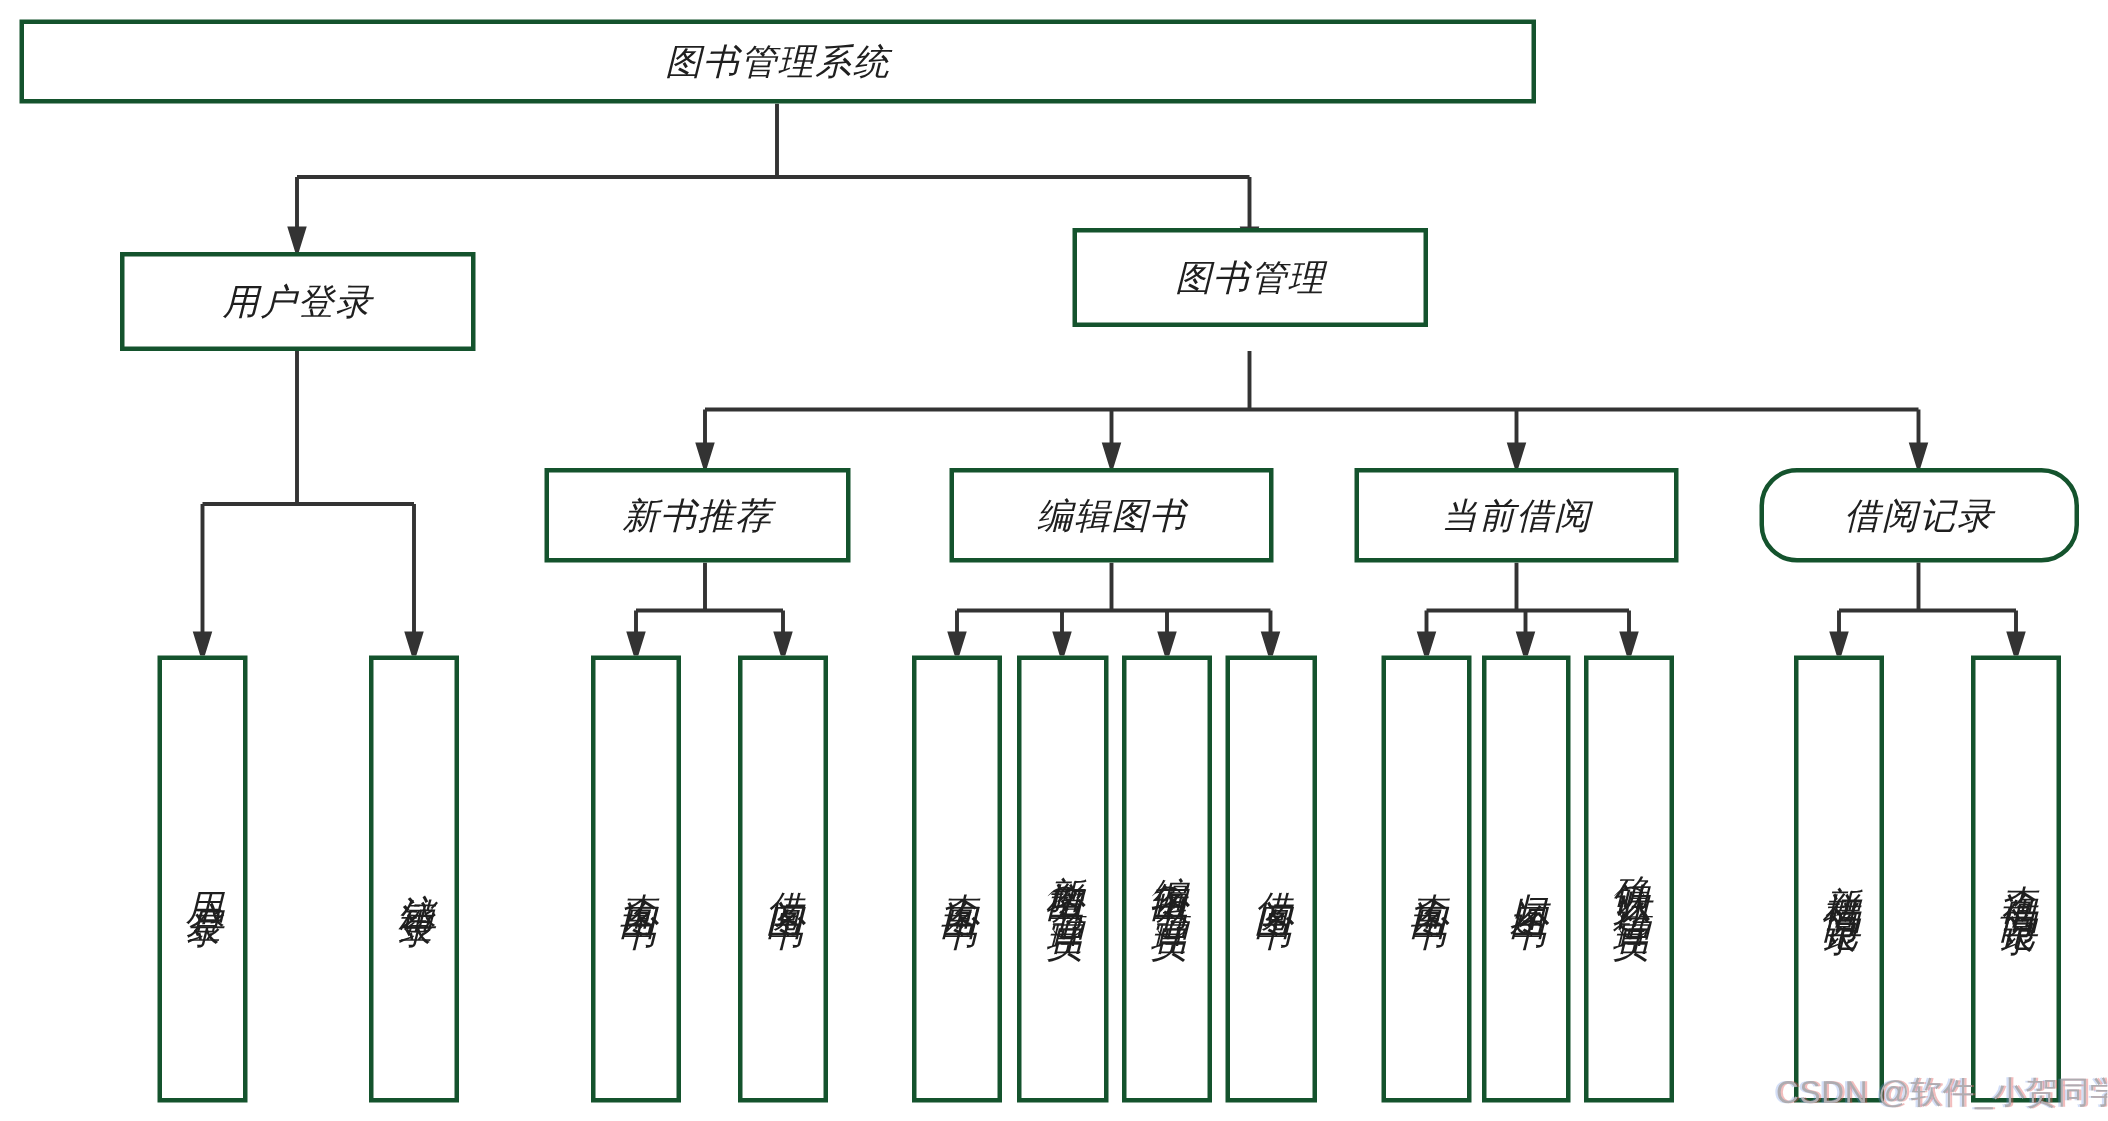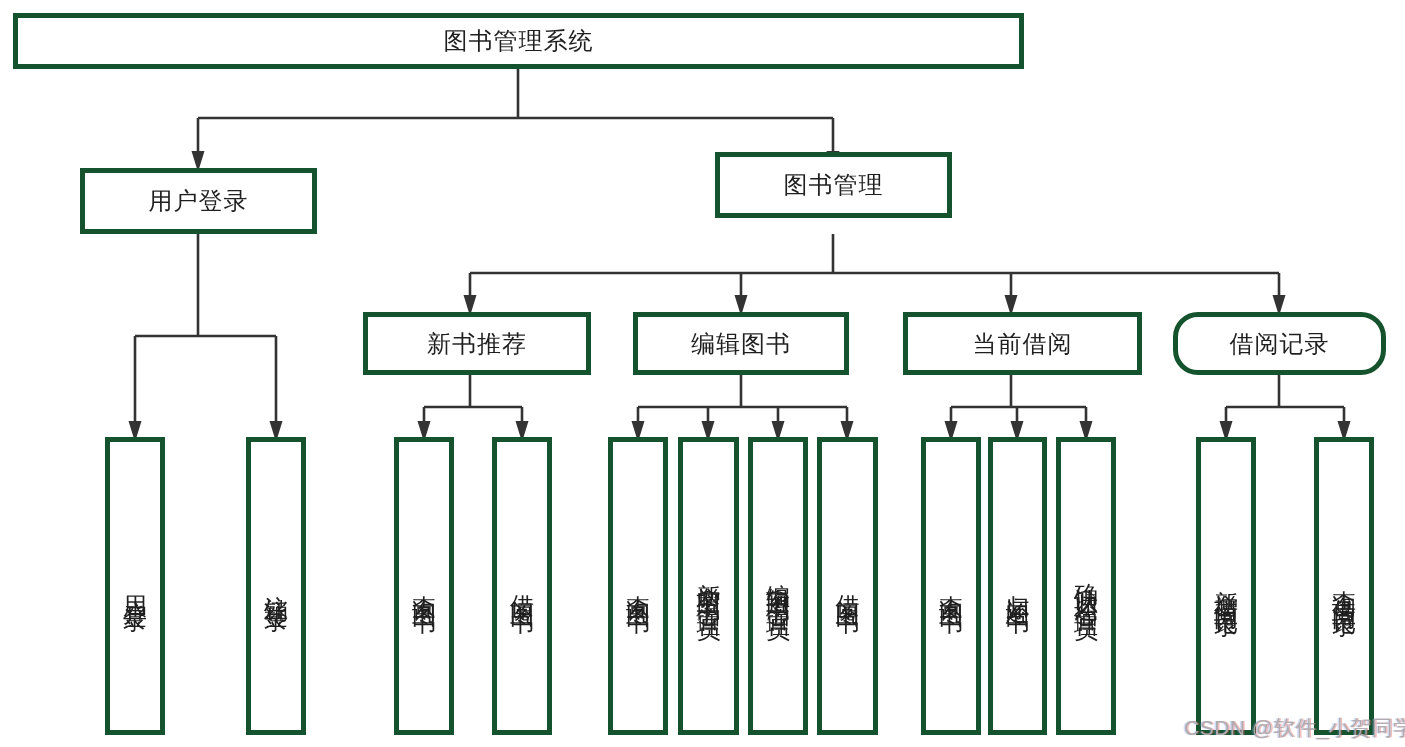--- a/index.html
+++ b/index.html
@@ -14,28 +14,29 @@
   }
   .connectors {
     position: absolute;
     left: 0; top: 0;
     width: 1405px; height: 747px;
   }
   .node {
     position: absolute;
     box-sizing: border-box;
     background: #ffffff;
-    border: 5px solid #14532d;
+    border: 3px solid #14532d;
     display: flex;
     align-items: center;
     justify-content: center;
     font-size: 24px;
     letter-spacing: 1px;
     color: #1f1f1f;
     white-space: nowrap;
+    font-style: italic;
   }
   .vnode {
     writing-mode: vertical-rl;
     text-orientation: mixed;
     letter-spacing: 5px;
     white-space: normal;
     line-height: 1;
   }
   .watermark {
     position: absolute;
@@ -78,23 +79,23 @@
       M638 442 l-6.5 -21 h13 z  M708 442 l-6.5 -21 h13 z  M778 442 l-6.5 -21 h13 z  M847 442 l-6.5 -21 h13 z
       M951 442 l-6.5 -21 h13 z  M1017 442 l-6.5 -21 h13 z  M1086 442 l-6.5 -21 h13 z
       M1226 442 l-6.5 -21 h13 z M1344 442 l-6.5 -21 h13 z"></path>
   </svg>
 
   <div class="node" style="left:13px;top:13px;width:1011px;height:56px;">图书管理系统</div>
 
   <div class="node" style="left:80px;top:168px;width:237px;height:66px;">用户登录</div>
   <div class="node" style="left:715px;top:152px;width:237px;height:66px;">图书管理</div>
 
-  <div class="node" style="left:363px;top:312px;width:228px;height:63px;">新书推荐</div>
+  <div class="node" style="left:363px;top:312px;width:204px;height:63px;">新书推荐</div>
   <div class="node" style="left:633px;top:312px;width:216px;height:63px;">编辑图书</div>
-  <div class="node" style="left:903px;top:312px;width:239px;height:63px;">当前借阅</div>
+  <div class="node" style="left:903px;top:312px;width:216px;height:63px;">当前借阅</div>
   <div class="node" style="left:1173px;top:312px;width:213px;height:63px;border-radius:25px;">借阅记录</div>
 
   <div class="node vnode" style="left:105px;top:437px;width:60px;height:298px;">用户登录</div>
   <div class="node vnode" style="left:246px;top:437px;width:60px;height:298px;">注销登录</div>
 
   <div class="node vnode" style="left:394px;top:437px;width:60px;height:298px;">查询图书</div>
   <div class="node vnode" style="left:492px;top:437px;width:60px;height:298px;">借阅图书</div>
 
   <div class="node vnode" style="left:608px;top:437px;width:60px;height:298px;">查询图书</div>
   <div class="node vnode" style="left:678px;top:437px;width:61px;height:298px;">新增图书（管理员）</div>

